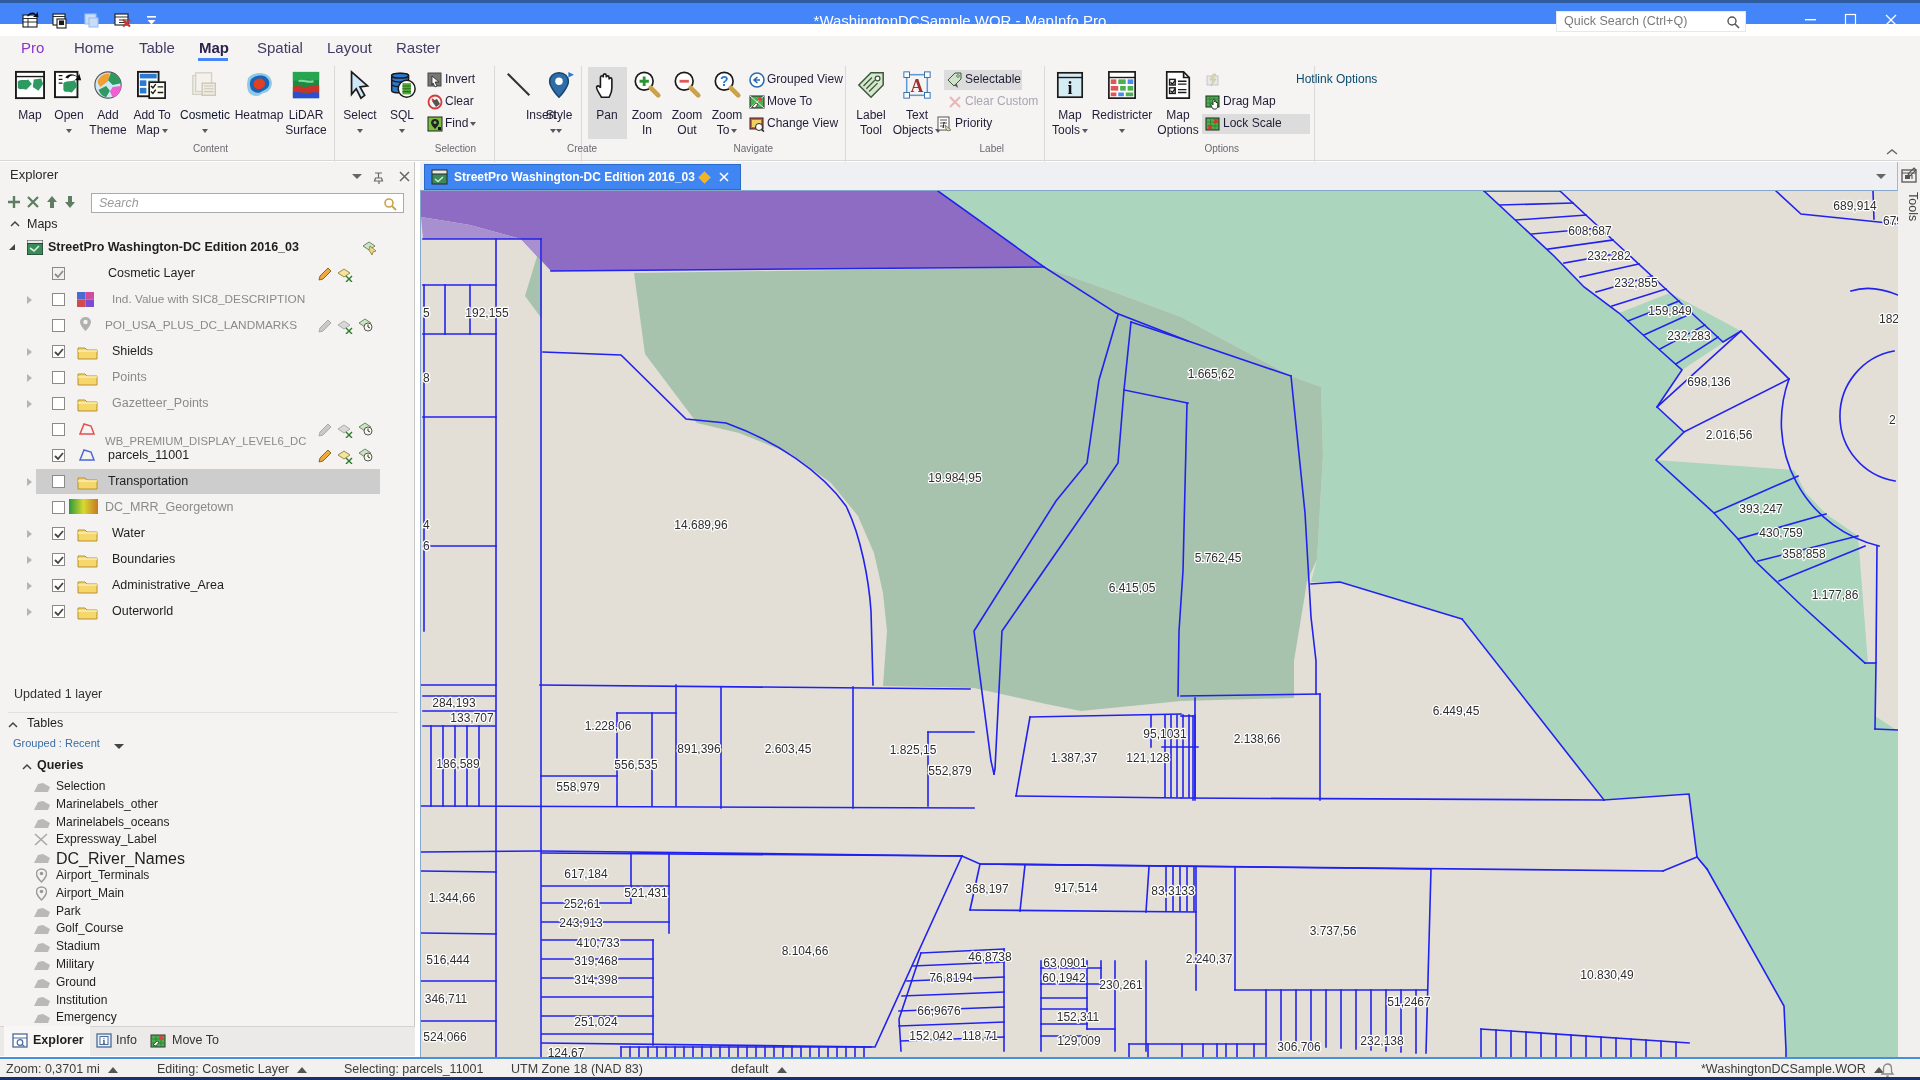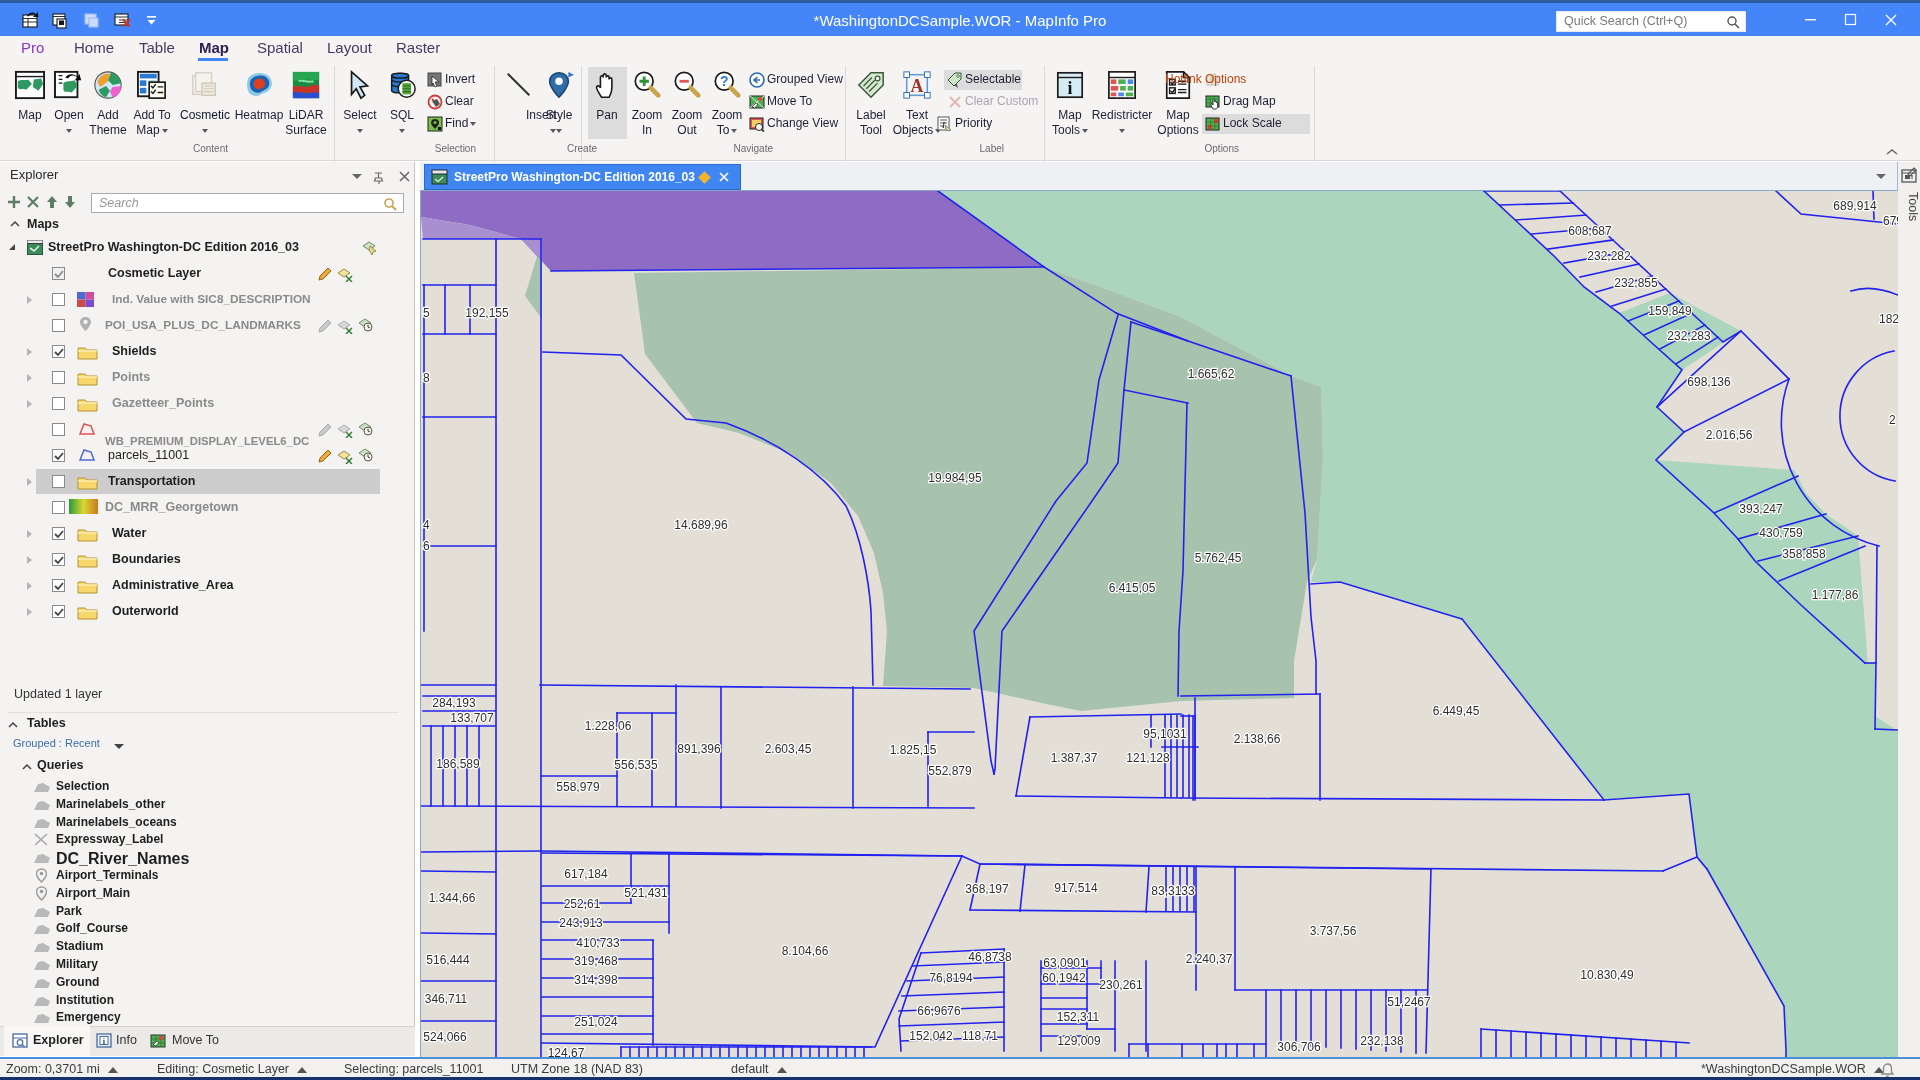--- a/index.html
+++ b/index.html
@@ -1,31 +1,31 @@
 <!DOCTYPE html>
 <html><head><meta charset="utf-8">
 <style>
 html,body{margin:0;padding:0;width:1920px;height:1080px;overflow:hidden;
 font-family:"Liberation Sans",sans-serif;-webkit-font-smoothing:antialiased;}
 *{box-sizing:border-box;}
 .abs{position:absolute;}
-#titlebar{position:absolute;left:0;top:0;width:1920px;height:36px;background:#4485fa;border-top:3px solid #2e5c9e;}
+#titlebar{position:absolute;left:0;top:0;width:1920px;height:24px;background:#4485fa;border-top:3px solid #2e5c9e;}
 #title{position:absolute;left:0;top:9px;width:1920px;text-align:center;color:#fff;font-size:15px;}
 #qsearch{position:absolute;left:1556px;top:8px;width:190px;height:21px;background:#fff;border:1px solid #e8e8e8;color:#7a7a7a;font-size:12.5px;line-height:19px;padding-left:7px;}
 #tabsrow{position:absolute;left:0;top:36px;width:1920px;height:26px;background:#f5f4f2;}
 .rtab{position:absolute;top:3px;font-size:15px;color:#4a3f68;}
 #ribbon{position:absolute;left:0;top:62px;width:1920px;height:99px;background:#f5f4f2;border-bottom:1px solid #d9d7d5;}
 .gsep{position:absolute;top:4px;width:1px;height:130px;background:#dcdad8;}
 .glabel{position:absolute;top:81px;font-size:10px;color:#6b6770;width:120px;text-align:right;}
 .blab{position:absolute;top:46px;font-size:12px;color:#201d36;text-align:center;line-height:15px;white-space:nowrap;}
 .bfade{color:#0f172a;}
 .srow{position:absolute;font-size:12px;color:#201d36;white-space:nowrap;}
 .caret{display:inline-block;width:0;height:0;border-left:3.5px solid transparent;border-right:3.5px solid transparent;border-top:4px solid #5a5665;vertical-align:middle;margin-left:2px;}
 #explorer{position:absolute;left:0;top:162px;width:415px;height:866px;background:#f4f3f2;border-right:1px solid #c8c6c4;}
-.tree{position:absolute;font-size:12.5px;color:#1e1e1e;white-space:nowrap;font-weight:bold;}
+.tree{position:absolute;font-size:12.5px;color:#1e1e1e;white-space:nowrap;}
 .grey{color:#8a8a8a;}
 .cb{position:absolute;width:13px;height:13px;background:#fff;border:1px solid #8a8a8a;}
 .exp{position:absolute;width:0;height:0;border-top:4px solid transparent;border-bottom:4px solid transparent;border-left:5px solid #b4b4b4;}
 #maptabs{position:absolute;left:420px;top:162px;width:1500px;height:28px;background:#eef0f4;}
 #mapwrap{position:absolute;left:420px;top:190px;width:1477px;height:867px;border-top:1px solid #86a6cc;border-left:1px solid #86a6cc;}
 #toolstrip{position:absolute;left:1897px;top:162px;width:23px;height:895px;background:#f1f0ef;border-left:1px solid #9fb8d4;}
 #statusbar{position:absolute;left:0;top:1057px;width:1920px;height:23px;background:#f2f1f0;border-top:2px solid #4a90d9;border-bottom:3px solid #16316d;}
 .st{position:absolute;top:3px;font-size:12.5px;color:#3c3c3c;white-space:nowrap;}
 .up{display:inline-block;width:0;height:0;border-left:5px solid transparent;border-right:5px solid transparent;border-bottom:6px solid #555;vertical-align:middle;margin-left:8px;}
 </style></head><body>
@@ -299,21 +299,21 @@
       <text x="5" y="12" font-size="9" font-family="Liberation Serif" font-style="italic" fill="#111">I</text>
       <path d="M8 9l6 5-3 1-2-2z" fill="#d8e8a0" stroke="#555" stroke-width="0.7"></path>
     </svg>
     <div class="srow" style="left:955px;top:54px;color:#201d36">Priority</div>
     <svg class="abs" style="left:1205px;top:10px" width="16" height="16" viewBox="0 0 16 16">
       <g opacity="0.5">
         <rect x="2" y="4" width="11" height="9" fill="#ddd" stroke="#999"></rect>
         <path d="M8 2l-3 6h3l-2 6 5-7h-3l3-5z" fill="#c8c83a" stroke="#888" stroke-width="0.6"></path>
       </g>
     </svg>
-    <div class="srow" style="left:1165px;top:10px;color:#c2410c">Hotlink Options</div>
+    <div class="srow" style="left:1296px;top:10px;color:#0c4a6e">Hotlink Options</div>
     <svg class="abs" style="left:1205px;top:32px" width="16" height="16" viewBox="0 0 16 16">
       <rect x="1" y="2" width="13" height="11" fill="#4caf50" stroke="#222"></rect>
       <path d="M1 5h13M1 9h13M5 2v11M9 2v11" stroke="#2c7e30" stroke-width="0.8"></path>
       <path d="M8 15c-1-2-2.5-4-2-5s1.5 0 2 1V6.5c0-1.5 1.7-1.5 1.7 0V8c0-1.3 1.6-1.3 1.6 0v1c0-1.1 1.4-1.1 1.4 0v3c0 2-1.5 3-1.7 3z" fill="#fff" stroke="#222" stroke-width="0.9"></path>
     </svg>
     <div class="srow" style="left:1223px;top:32px;color:#201d36">Drag Map</div>
     <svg class="abs" style="left:1205px;top:54px" width="16" height="16" viewBox="0 0 16 16">
       <rect x="1" y="2" width="13" height="12" fill="#4caf50" stroke="#222"></rect>
       <path d="M1 6h13M1 10h13M5.5 2v12M10 2v12" stroke="#2c7e30" stroke-width="0.8"></path>
       <path d="M3 13l4-4m0 4L3 9" stroke="#e03020" stroke-width="1.6"></path>

